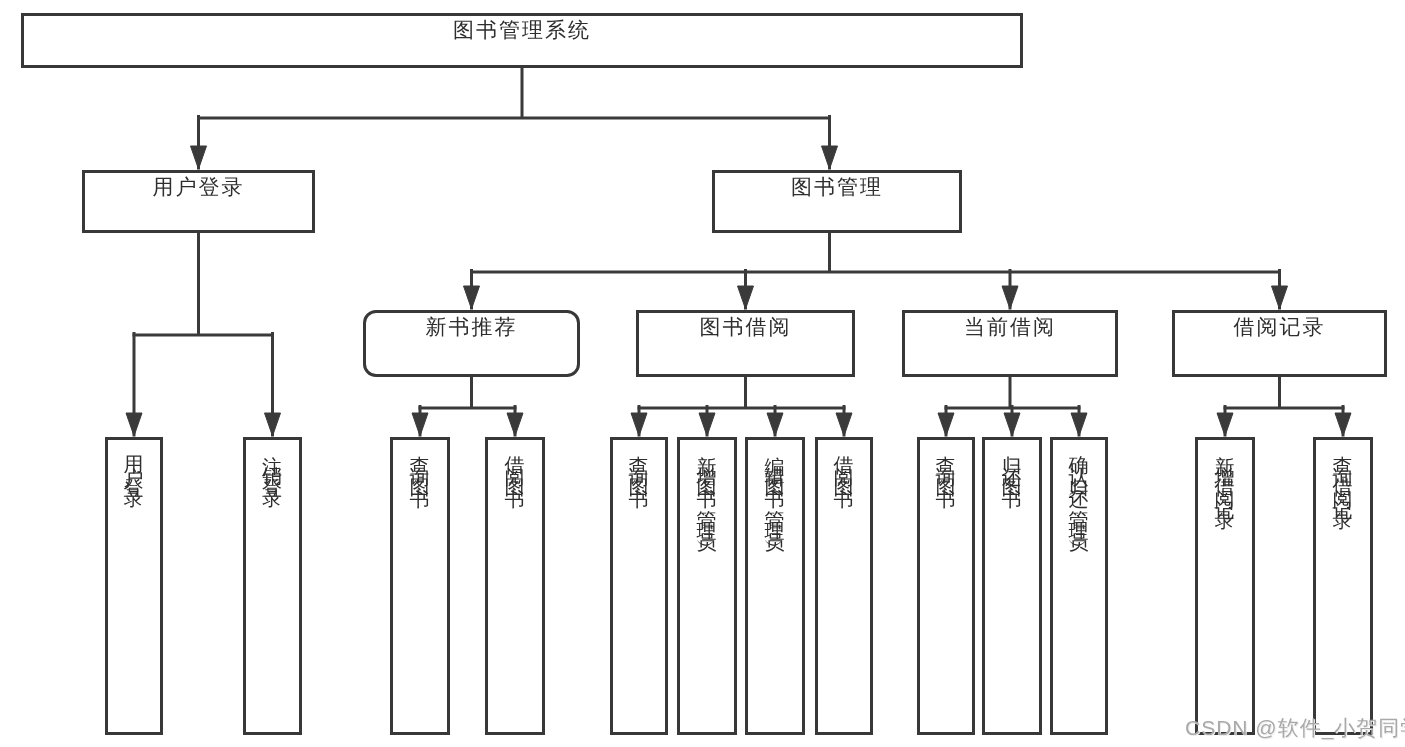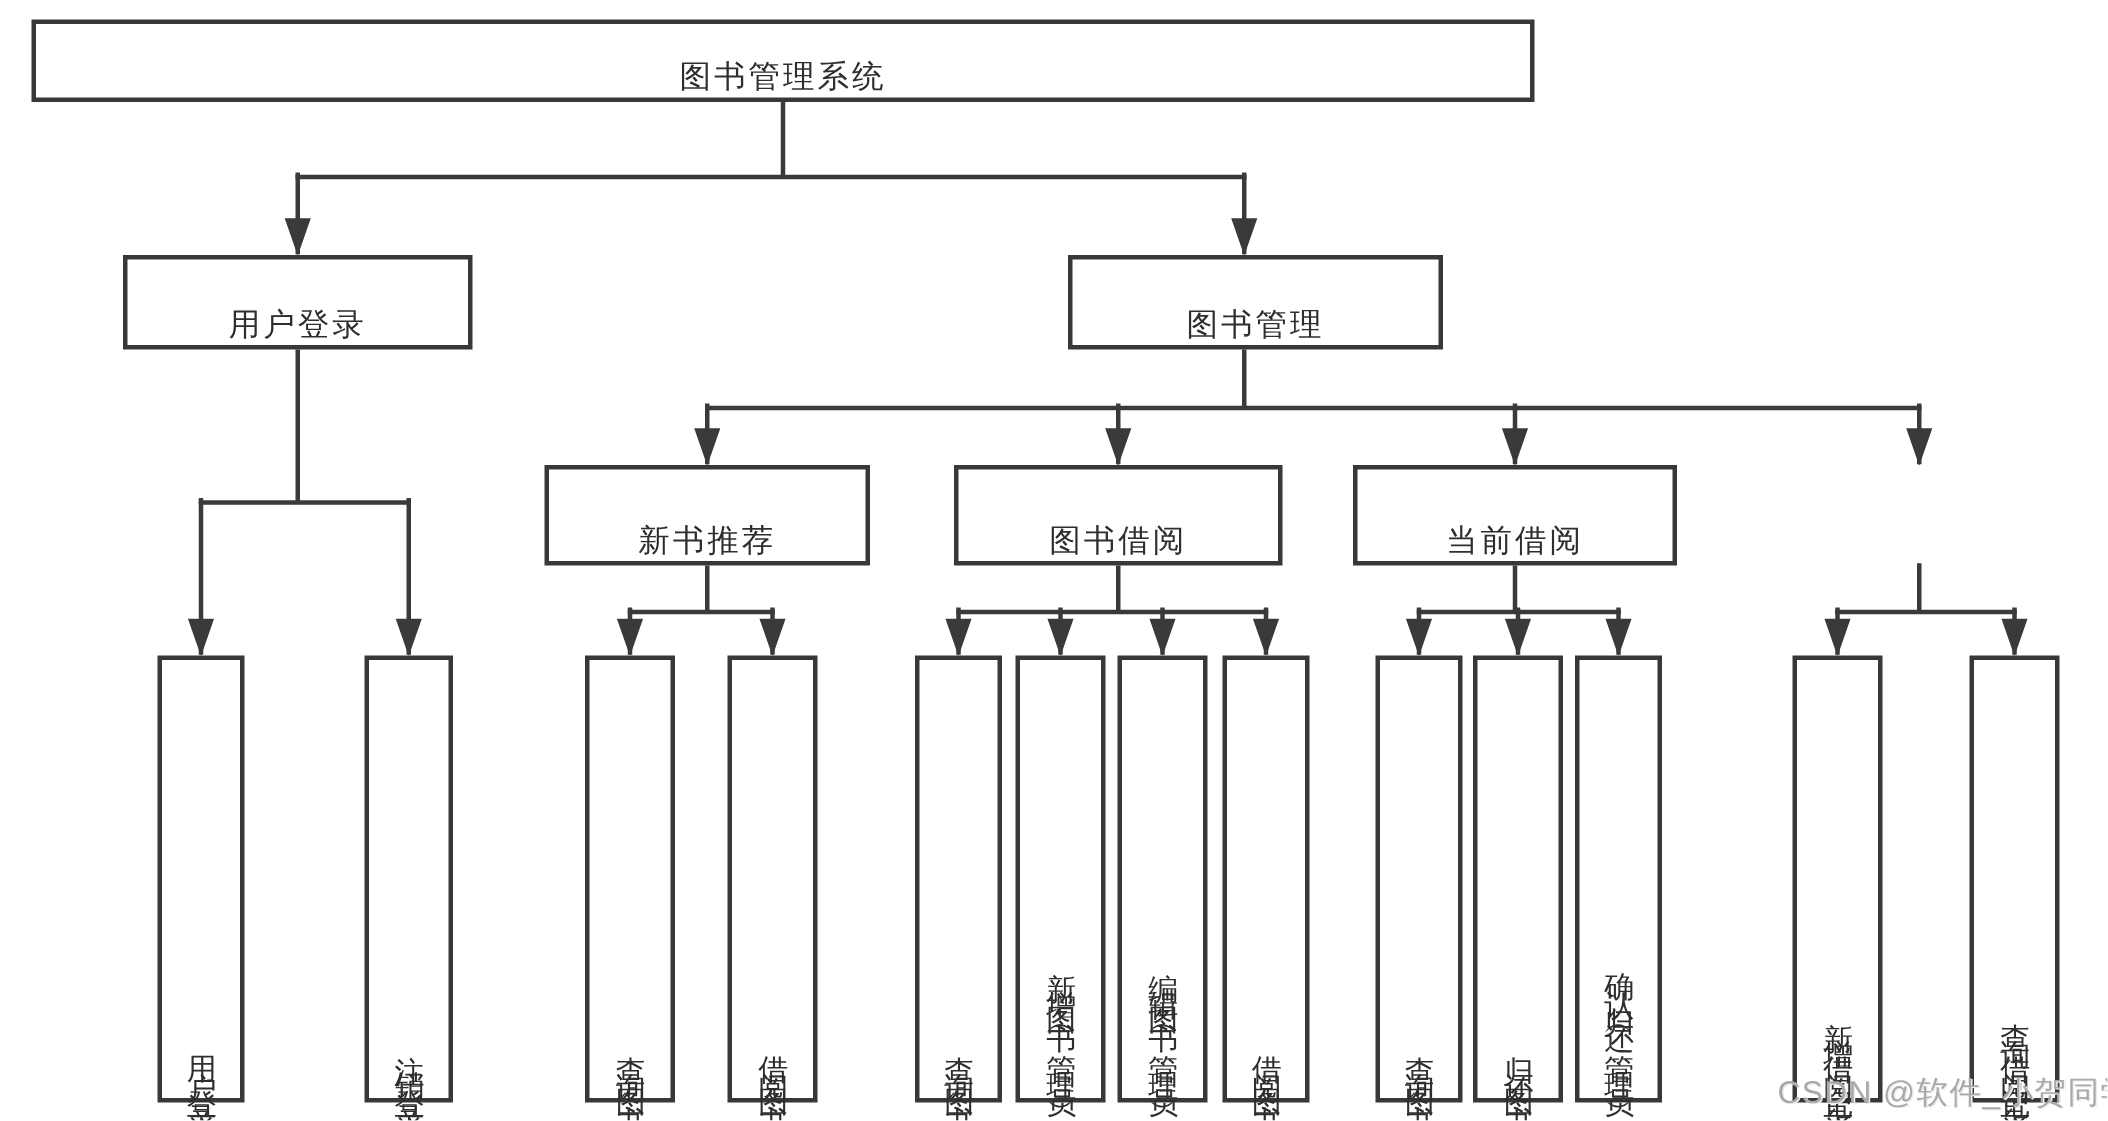--- a/index.html
+++ b/index.html
@@ -35,21 +35,21 @@
     width: 100%;
     height: 100%;
     z-index: 2;
   }
   .node {
     position: absolute;
     box-sizing: border-box;
     border: 3px solid #383838;
     background: #ffffff;
     display: flex;
-    align-items: flex-end;
+    align-items: flex-start;
     justify-content: center;
     color: #2e2e2e;
   }
   .node .label {
     font-size: 21px;
     letter-spacing: 2px;
     color: #2e2e2e;
     white-space: nowrap;
   }
   .node.vertical .label {
@@ -115,28 +115,31 @@
   <div class="nodes-layer">
       <div class="node" style="left: 21px; top: 13px; width: 1002px; height: 55px;">
     <span class="label">图书管理系统</span>
   </div>
       <div class="node" style="left: 82px; top: 170px; width: 233px; height: 63px;">
     <span class="label">用户登录</span>
   </div>
       <div class="node" style="left: 712px; top: 170px; width: 250px; height: 63px;">
     <span class="label">图书管理</span>
   </div>
-      <div class="node" style="left: 363px; top: 310px; width: 217px; height: 67px;">
+      <div class="node" style="left: 363px; top: 310px; width: 217px; height: 67px; border-radius: 13px;">
     <span class="label">新书推荐</span>
   </div>
       <div class="node" style="left: 902px; top: 310px; width: 216px; height: 67px;">
     <span class="label">当前借阅</span>
   </div>
       <div class="node" style="left: 636px; top: 310px; width: 219px; height: 67px;">
     <span class="label">图书借阅</span>
+  </div>
+      <div class="node" style="left: 1172px; top: 310px; width: 215px; height: 67px;">
+    <span class="label">借阅记录</span>
   </div>
       <div class="node vertical" style="left: 105px; top: 437px; width: 58px; height: 298px;">
     <span class="label">用户登录</span>
   </div>
       <div class="node vertical" style="left: 243px; top: 437px; width: 59px; height: 298px;">
     <span class="label">注销登录</span>
   </div>
       <div class="node vertical" style="left: 390px; top: 437px; width: 60px; height: 298px;">
     <span class="label">查询图书</span>
   </div>

